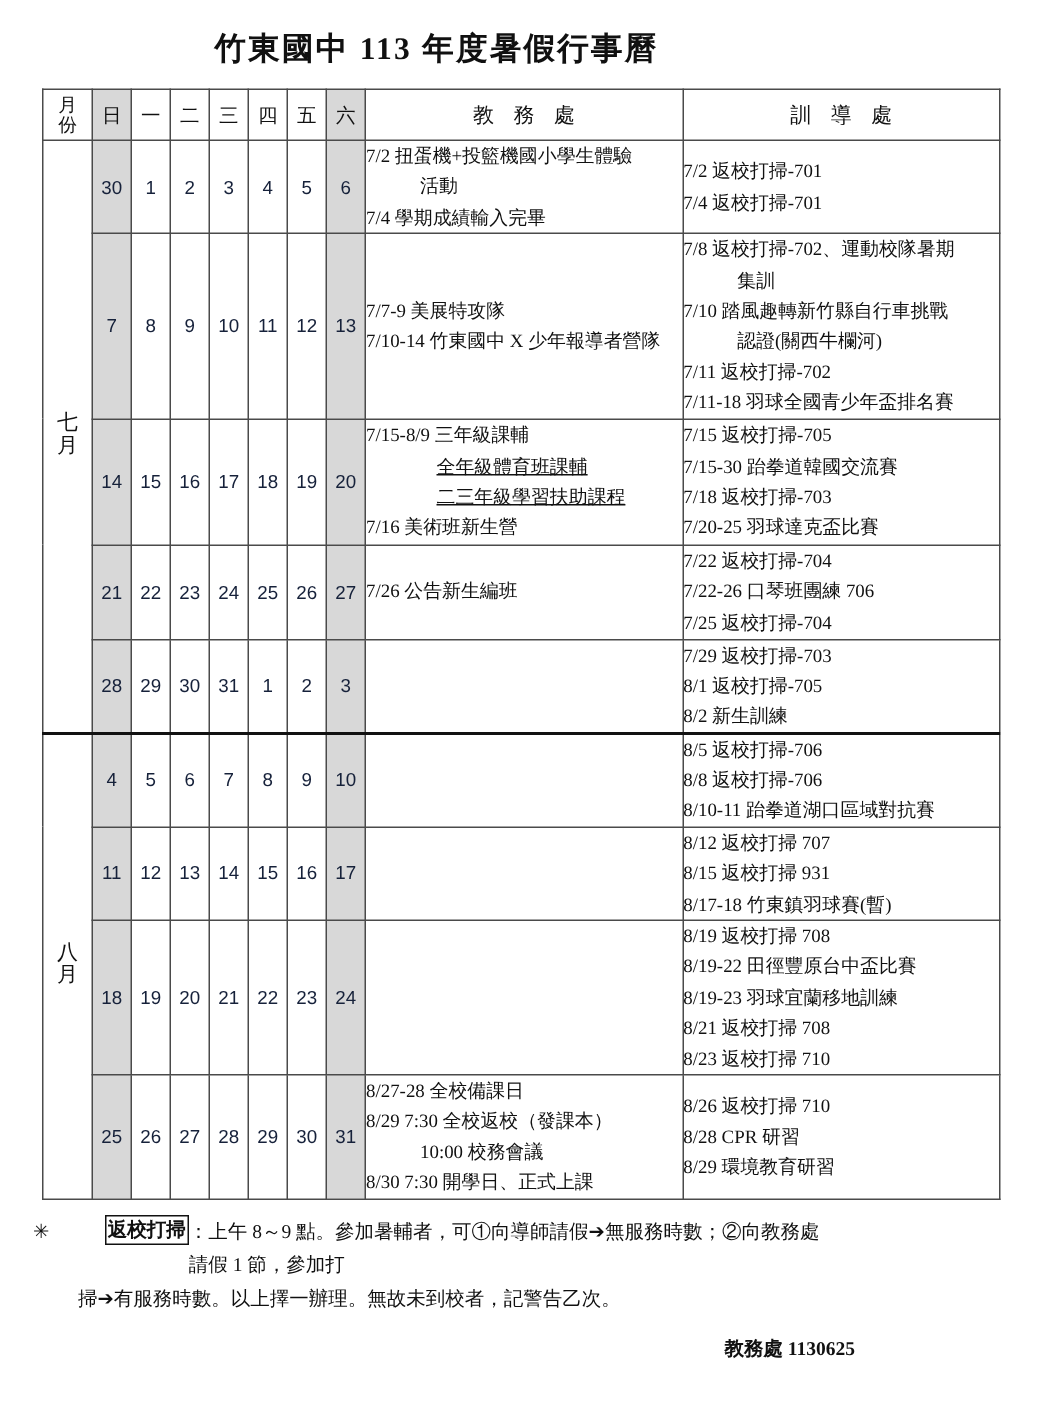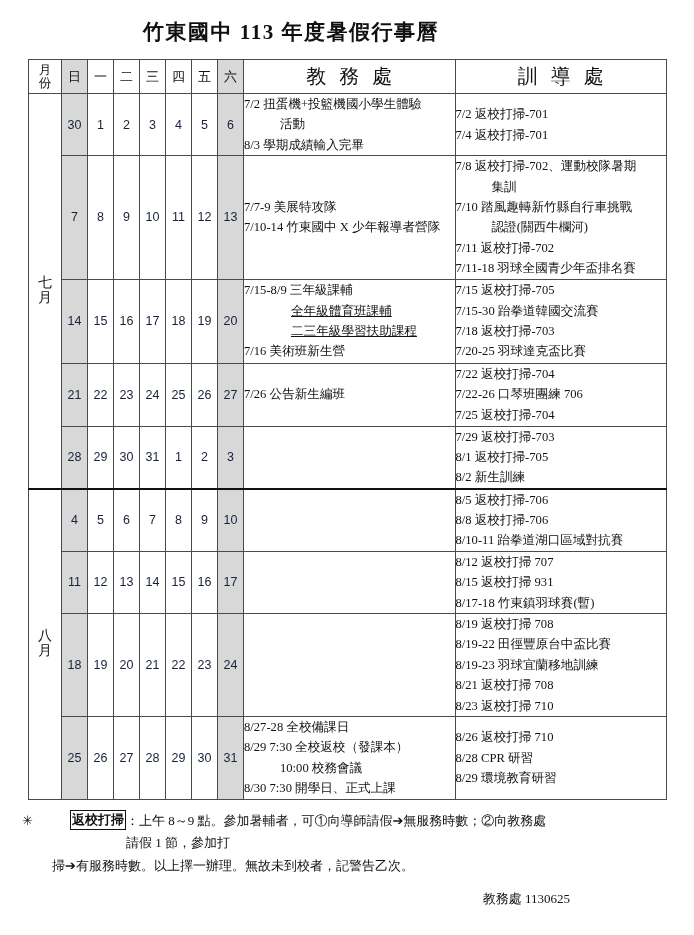--- a/index.html
+++ b/index.html
@@ -65,21 +65,21 @@
     line-height: 1.02;
     font-size: 12.5px;
     padding: 2px 0;
   }
   th.h-month span { display: block; }
   th.h-dow {
     width: 25px;
     font-size: 13px;
   }
   th.h-office {
-    font-size: 20px;
+    font-size: 14px;
     letter-spacing: 13px;
     text-indent: 13px;
   }
   .shade { background: #d8d8d8; }
 
   
   td.month-cell {
     width: 32px;
     text-align: center;
     font-size: 14px;
@@ -148,20 +148,21 @@
   .note-body {
     flex: 1;
   }
   .note-line2 {
     padding-left: 30px;
   }
   .footer-sign {
     text-align: right;
     padding: 12px 12px 0 0;
     font-size: 13px;
+    font-weight: bold;
   }
 </style>
 </head>
 <body>
 
 <div class="page">
 
   <div class="doc-title">竹東國中 113 年度暑假行事曆</div>
 
   <div class="cal-wrap">
@@ -192,21 +193,21 @@
             <td class="daynum shade">30</td>
             <td class="daynum">1</td>
             <td class="daynum">2</td>
             <td class="daynum">3</td>
             <td class="daynum">4</td>
             <td class="daynum">5</td>
             <td class="daynum shade">6</td>
             <td class="ev acad">
               <div class="ev-line">7/2  扭蛋機+投籃機國小學生體驗</div>
               <div class="ev-line ind">活動</div>
-              <div class="ev-line">8/3  學期成績輸入完畢</div>
+              <div class="ev-line">7/4  學期成績輸入完畢</div>
             </td>
             <td class="ev disc">
               <div class="ev-line">7/2  返校打掃-701</div>
               <div class="ev-line">7/4  返校打掃-701</div>
             </td>
           </tr>
           <tr style="height: 113px;">
             <td class="daynum shade">7</td>
             <td class="daynum">8</td>
             <td class="daynum">9</td>

